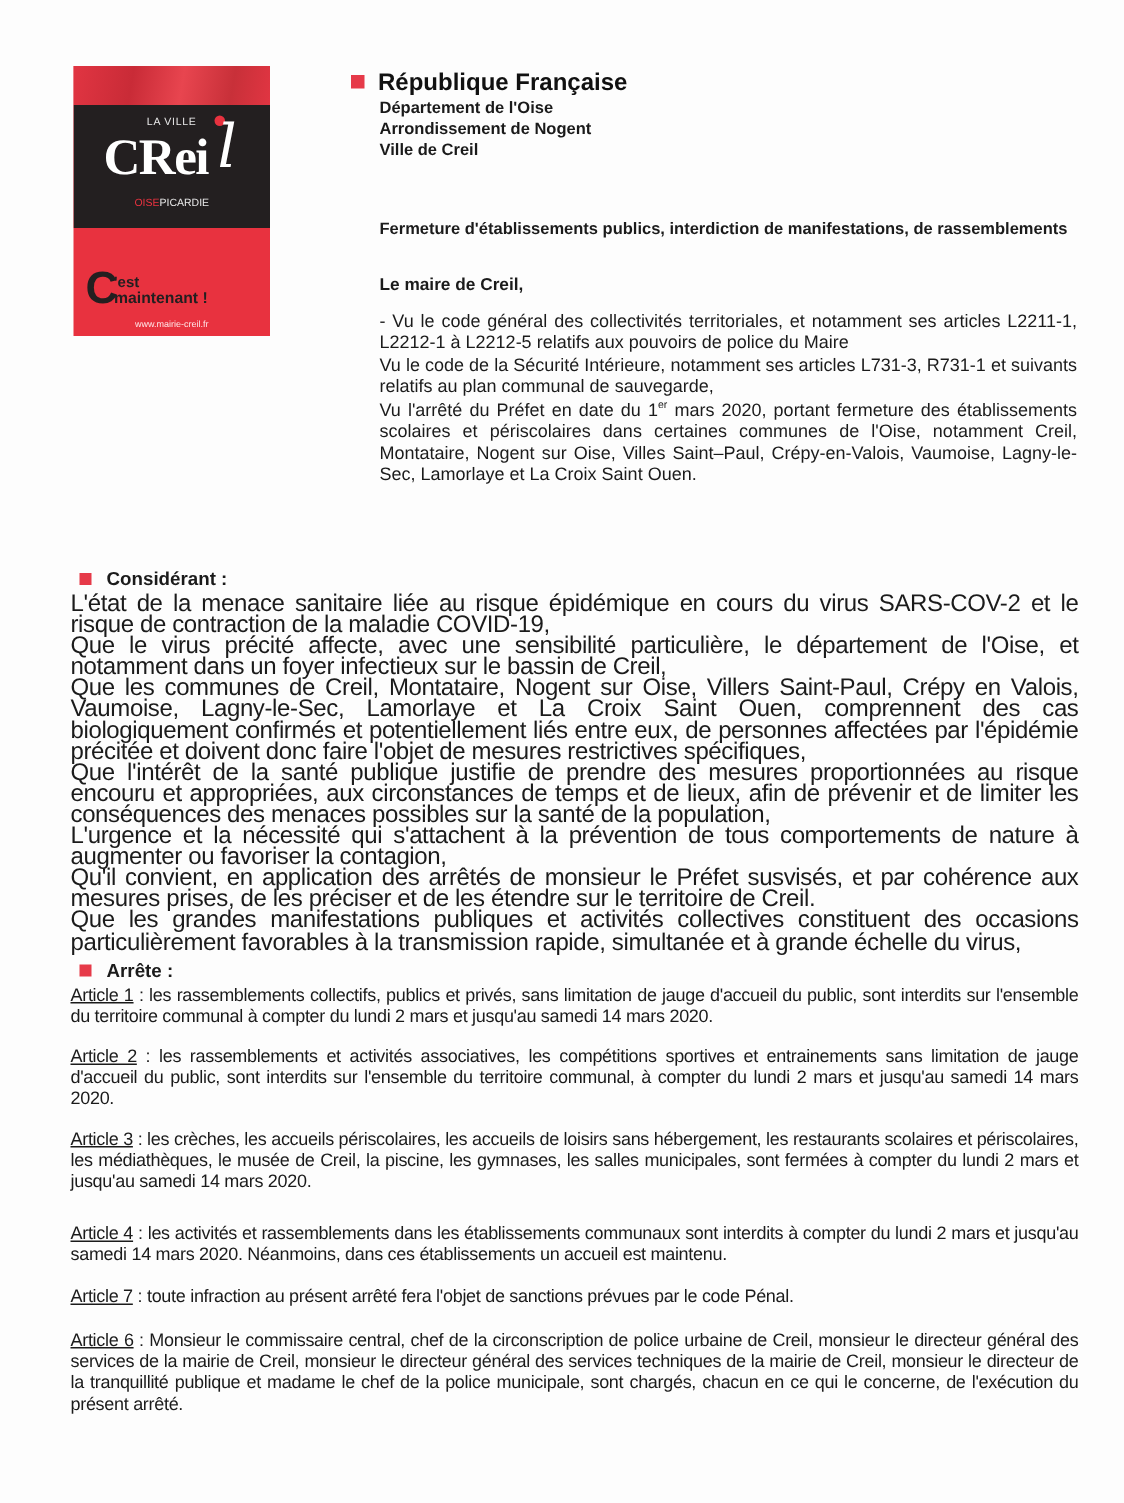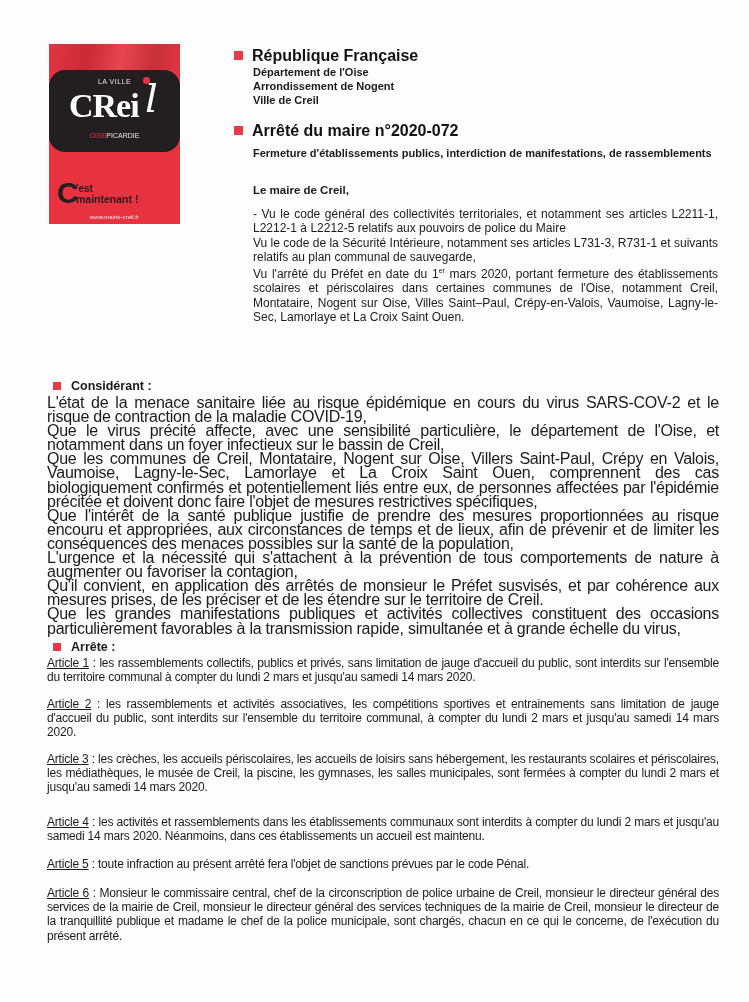--- a/index.html
+++ b/index.html
@@ -18,21 +18,20 @@
     background: #e8323f;
     overflow: hidden;
   }
   .logo-top-band {
     position: absolute; left: 0; top: 0; width: 100%; height: 26px;
     background: linear-gradient(100deg, #e13542 0%, #c92b37 30%, #e8454f 55%, #c83039 80%, #e13542 100%);
   }
   .logo-black {
     position: absolute; left: 0; top: 26px; width: 100%; height: 82px;
     background: #231f20;
-    border-radius: 16px;
   }
   .logo-laville {
     position: absolute; left: 0; width: 100%; top: 8px; text-align: center;
     font-size: 7px; color: #e8e8e8; letter-spacing: 0.5px;
   }
   .logo-creil {
     position: absolute; left: 20px; top: 17px;
     font-family: "Liberation Serif", serif;
     font-size: 34px; font-weight: bold; color: #ffffff; letter-spacing: -1px;
   }
@@ -140,23 +139,20 @@
     <div class="logo-url">www.mairie-creil.fr</div>
   </div>
 
   <div class="hdr-title" style="top:47px;">
     <span class="bullet"></span><span>République Française</span>
   </div>
   <div class="hdr-sub" style="top:66px;">Département de l'Oise</div>
   <div class="hdr-sub" style="top:80px;">Arrondissement de Nogent</div>
   <div class="hdr-sub" style="top:94px;">Ville de Creil</div>
 
-  <div class="hdr-title" style="top:122px;">
-    <span class="bullet"></span><span>Arrêté du maire n°2020-072</span>
-  </div>
   <div class="arrete-subtitle">Fermeture d'établissements publics, interdiction de manifestations, de rassemblements</div>
 
   <div class="lemaire">Le maire de Creil,</div>
   <div class="vu-block">
     <p>- Vu le code général des collectivités territoriales, et notamment ses articles L2211-1,  L2212-1 à L2212-5 relatifs aux pouvoirs de police du Maire</p>
     <p>Vu le code de la Sécurité Intérieure, notamment ses articles L731-3, R731-1 et suivants relatifs au plan communal de sauvegarde,</p>
     <p><span>Vu l'arrêté du Préfet en date du 1</span><sup class="er">er</sup> <span>mars 2020, portant fermeture des établissements scolaires et périscolaires dans certaines  communes de l'Oise, notamment Creil, Montataire, Nogent sur Oise, Villes Saint–Paul, Crépy-en-Valois, Vaumoise, Lagny-le-Sec, Lamorlaye et La Croix Saint Ouen.</span></p>
   </div>
 
   <div class="sec-head" style="top:379px;">
@@ -173,16 +169,16 @@
   </div>
 
   <div class="sec-head" style="top:640px;">
     <span class="bullet"></span><span>Arrête :</span>
   </div>
 
   <div class="art-block" style="top:656px;"><span class="art-label">Article 1</span><span> : les rassemblements collectifs, publics et privés, sans limitation de jauge d'accueil du public, sont interdits sur l'ensemble du territoire communal à compter du lundi 2 mars et jusqu'au samedi 14 mars 2020.</span></div>
   <div class="art-block" style="top:697px;"><span class="art-label">Article 2</span><span> : les rassemblements et activités associatives, les compétitions sportives et entrainements sans limitation de jauge d'accueil du public, sont interdits sur l'ensemble du territoire communal, à compter du lundi 2 mars et jusqu'au samedi 14 mars 2020.</span></div>
   <div class="art-block" style="top:752px;"><span class="art-label">Article 3</span><span> : les crèches, les accueils périscolaires, les accueils de loisirs sans hébergement, les restaurants scolaires et périscolaires, les médiathèques, le musée de Creil, la piscine, les gymnases, les salles municipales, sont fermées à compter du lundi 2 mars et jusqu'au samedi 14 mars 2020.</span></div>
   <div class="art-block" style="top:815px;"><span class="art-label">Article 4</span><span> : les activités et rassemblements dans les établissements communaux sont interdits à compter du lundi 2 mars et jusqu'au samedi 14 mars 2020.  Néanmoins, dans ces établissements un accueil est maintenu.</span></div>
-  <div class="art-block" style="top:857px;"><span class="art-label">Article 5</span><span> : toute infraction au présent arrêté fera l'objet de sanctions prévues par le code Pénal.</span></div>
+  <div class="art-block" style="top:857px;"><span class="art-label">Article 7</span><span> : toute infraction au présent arrêté fera l'objet de sanctions prévues par le code Pénal.</span></div>
   <div class="art-block" style="top:886px;"><span class="art-label">Article 6</span><span> : Monsieur le commissaire central, chef de la circonscription de police urbaine de Creil, monsieur le directeur général des services de la mairie de Creil, monsieur le directeur général des services techniques de la mairie de Creil, monsieur le directeur de la tranquillité publique et madame le chef de la police municipale, sont chargés, chacun en ce qui le concerne, de l'exécution du présent arrêté.</span></div>
 
 </div>
 
 </body></html>

